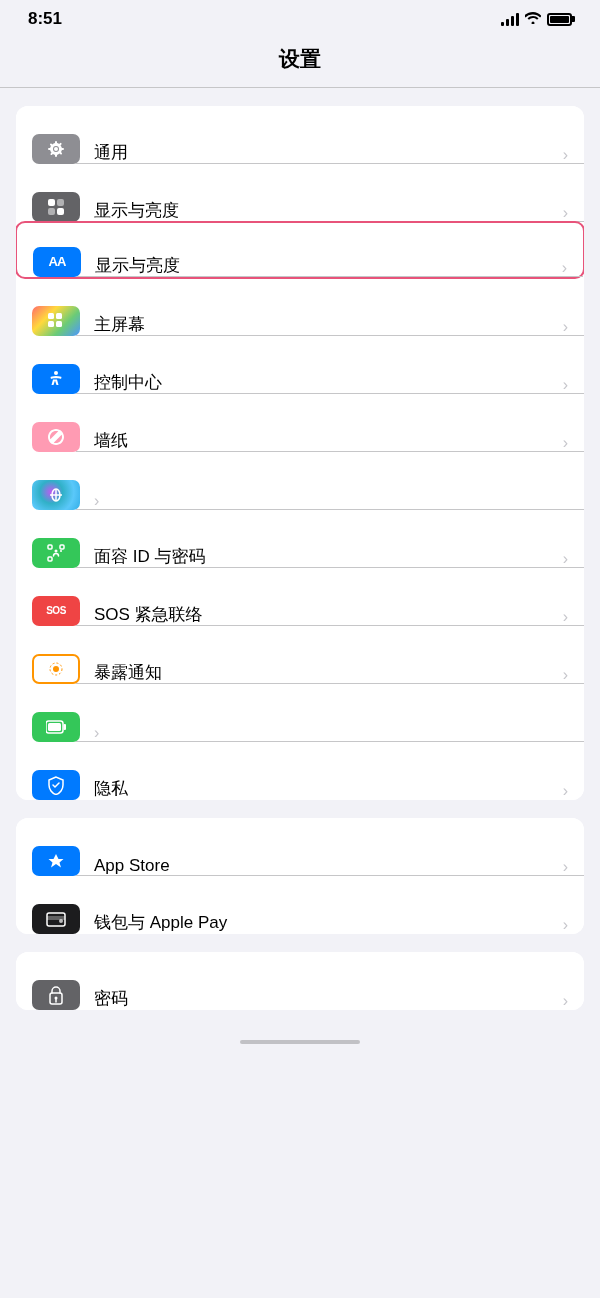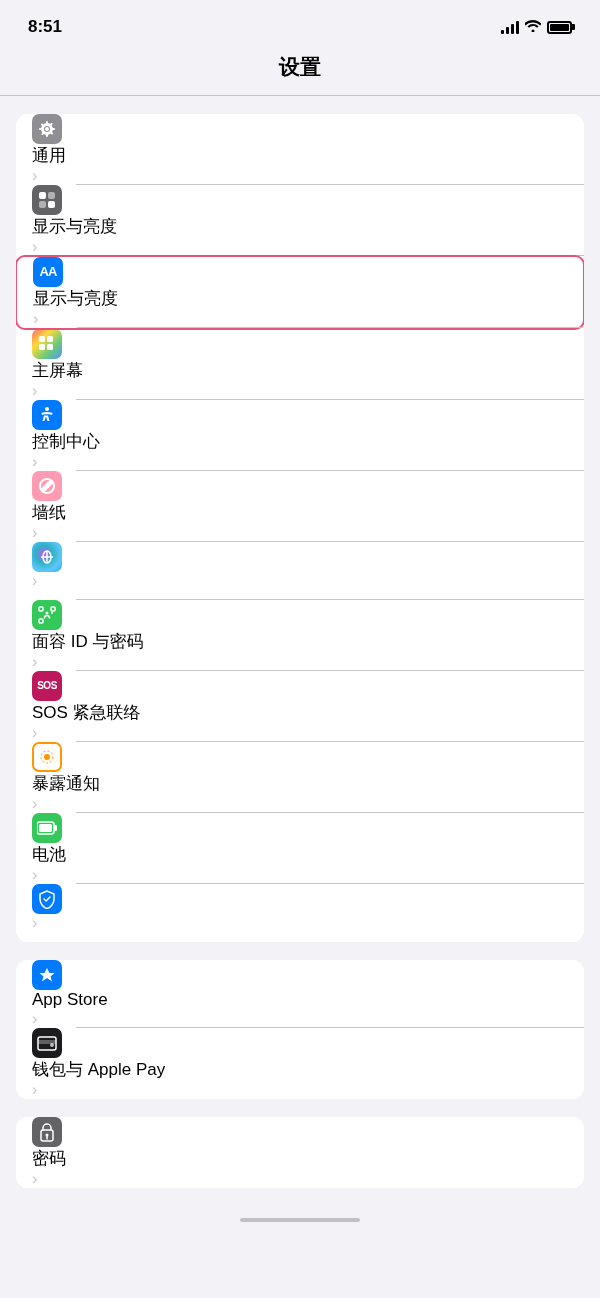--- a/index.html
+++ b/index.html
@@ -11,21 +11,21 @@
       background-color: #f2f2f7;
       font-family: -apple-system, "PingFang SC", "Helvetica Neue", sans-serif;
       overflow-x: hidden;
     }
 
     
     .status-bar {
       display: flex;
       justify-content: space-between;
       align-items: center;
-      padding: 17px 28px 8px 28px;
+      padding: 9px 28px 8px 28px;
       background: #f2f2f7;
     }
     .status-time {
       font-size: 17px;
       font-weight: 600;
       color: #000;
     }
     .status-icons {
       display: flex;
       align-items: center;
@@ -97,48 +97,47 @@
     
     .settings-section {
       margin: 18px 16px;
       background: #fff;
       border-radius: 12px;
       overflow: hidden;
     }
 
     .settings-item {
       display: flex;
-      align-items: flex-start;
+      align-items: flex-end;
       padding: 0 16px;
       min-height: 58px;
       background: #fff;
       position: relative;
       cursor: pointer;
-      flex-direction: column;
     }
 
     .settings-item:not(:last-child)::after {
       content: '';
       position: absolute;
       bottom: 0;
       left: 60px;
       right: 0;
       height: 0.5px;
       background: #c6c6c8;
     }
 
     .settings-item.highlighted {
       border: 2px solid #e8537a;
       border-radius: 10px;
       z-index: 2;
       margin: -1px;
     }
 
     .item-icon {
-      width: 30px;
+      width: 48px;
       height: 30px;
       border-radius: 7px;
       display: flex;
       align-items: center;
       justify-content: center;
       margin-right: 14px;
       flex-shrink: 0;
       font-size: 16px;
       color: #fff;
       font-weight: 700;
@@ -303,21 +302,21 @@
         <circle cx="10" cy="8" r="1.5" fill="white"></circle>
         <path d="M7.5 13c0-1.38 1.12-2.5 2.5-2.5s2.5 1.12 2.5 2.5" stroke="white" stroke-width="1.5" stroke-linecap="round" fill="none"></path>
         <line x1="14" y1="8" x2="16" y2="8" stroke="white" stroke-width="1.5"></line>
       </svg>
     </div>
     <span class="item-label">面容 ID 与密码</span>
     <span class="item-chevron">›</span>
   </div>
 
   <div class="settings-item">
-    <div class="item-icon" style="background:#be185d;">
+    <div class="item-icon" style="background:#ef4444;">
       <span style="color:white;font-weight:700;font-size:10px;letter-spacing:-0.5px;">SOS</span>
     </div>
     <span class="item-label">SOS 紧急联络</span>
     <span class="item-chevron">›</span>
   </div>
 
   <div class="settings-item">
     <div class="item-icon" style="background:#fff;border:2px solid #ff9500;">
       <svg width="16" height="16" viewBox="0 0 16 16">
         <circle cx="8" cy="8" r="3" fill="#ff9500"></circle>
@@ -329,31 +328,31 @@
   </div>
 
   <div class="settings-item">
     <div class="item-icon" style="background:#34c759;">
       <svg width="20" height="14" viewBox="0 0 20 14" fill="white">
         <rect x="0" y="1" width="17" height="12" rx="2.5" stroke="white" stroke-width="1.5" fill="#34c759"></rect>
         <rect x="17.5" y="4" width="2.5" height="6" rx="1" fill="white"></rect>
         <rect x="2" y="3" width="13" height="8" rx="1.5" fill="white"></rect>
       </svg>
     </div>
-    <span class="item-label">电池</span>
     <span class="item-chevron">›</span>
   </div>
 
   <div class="settings-item">
     <div class="item-icon" style="background:#007aff;">
       <svg width="20" height="20" viewBox="0 0 20 20" fill="white">
         <path d="M10 2L3 5v5c0 4.5 3 8.5 7 9.5 4-1 7-5 7-9.5V5L10 2z" fill="none" stroke="white" stroke-width="1.5"></path>
         <path d="M7 10l2 2 4-4" stroke="white" stroke-width="1.5" stroke-linecap="round" fill="none"></path>
       </svg>
     </div>
+    <span class="item-label">隐私</span>
     <span class="item-chevron">›</span>
   </div>
 
 </div>
 
 <div class="settings-section-2">
 
   <div class="settings-item">
     <div class="item-icon" style="background:#007aff;">
       <svg width="18" height="18" viewBox="0 0 18 18" fill="white">

